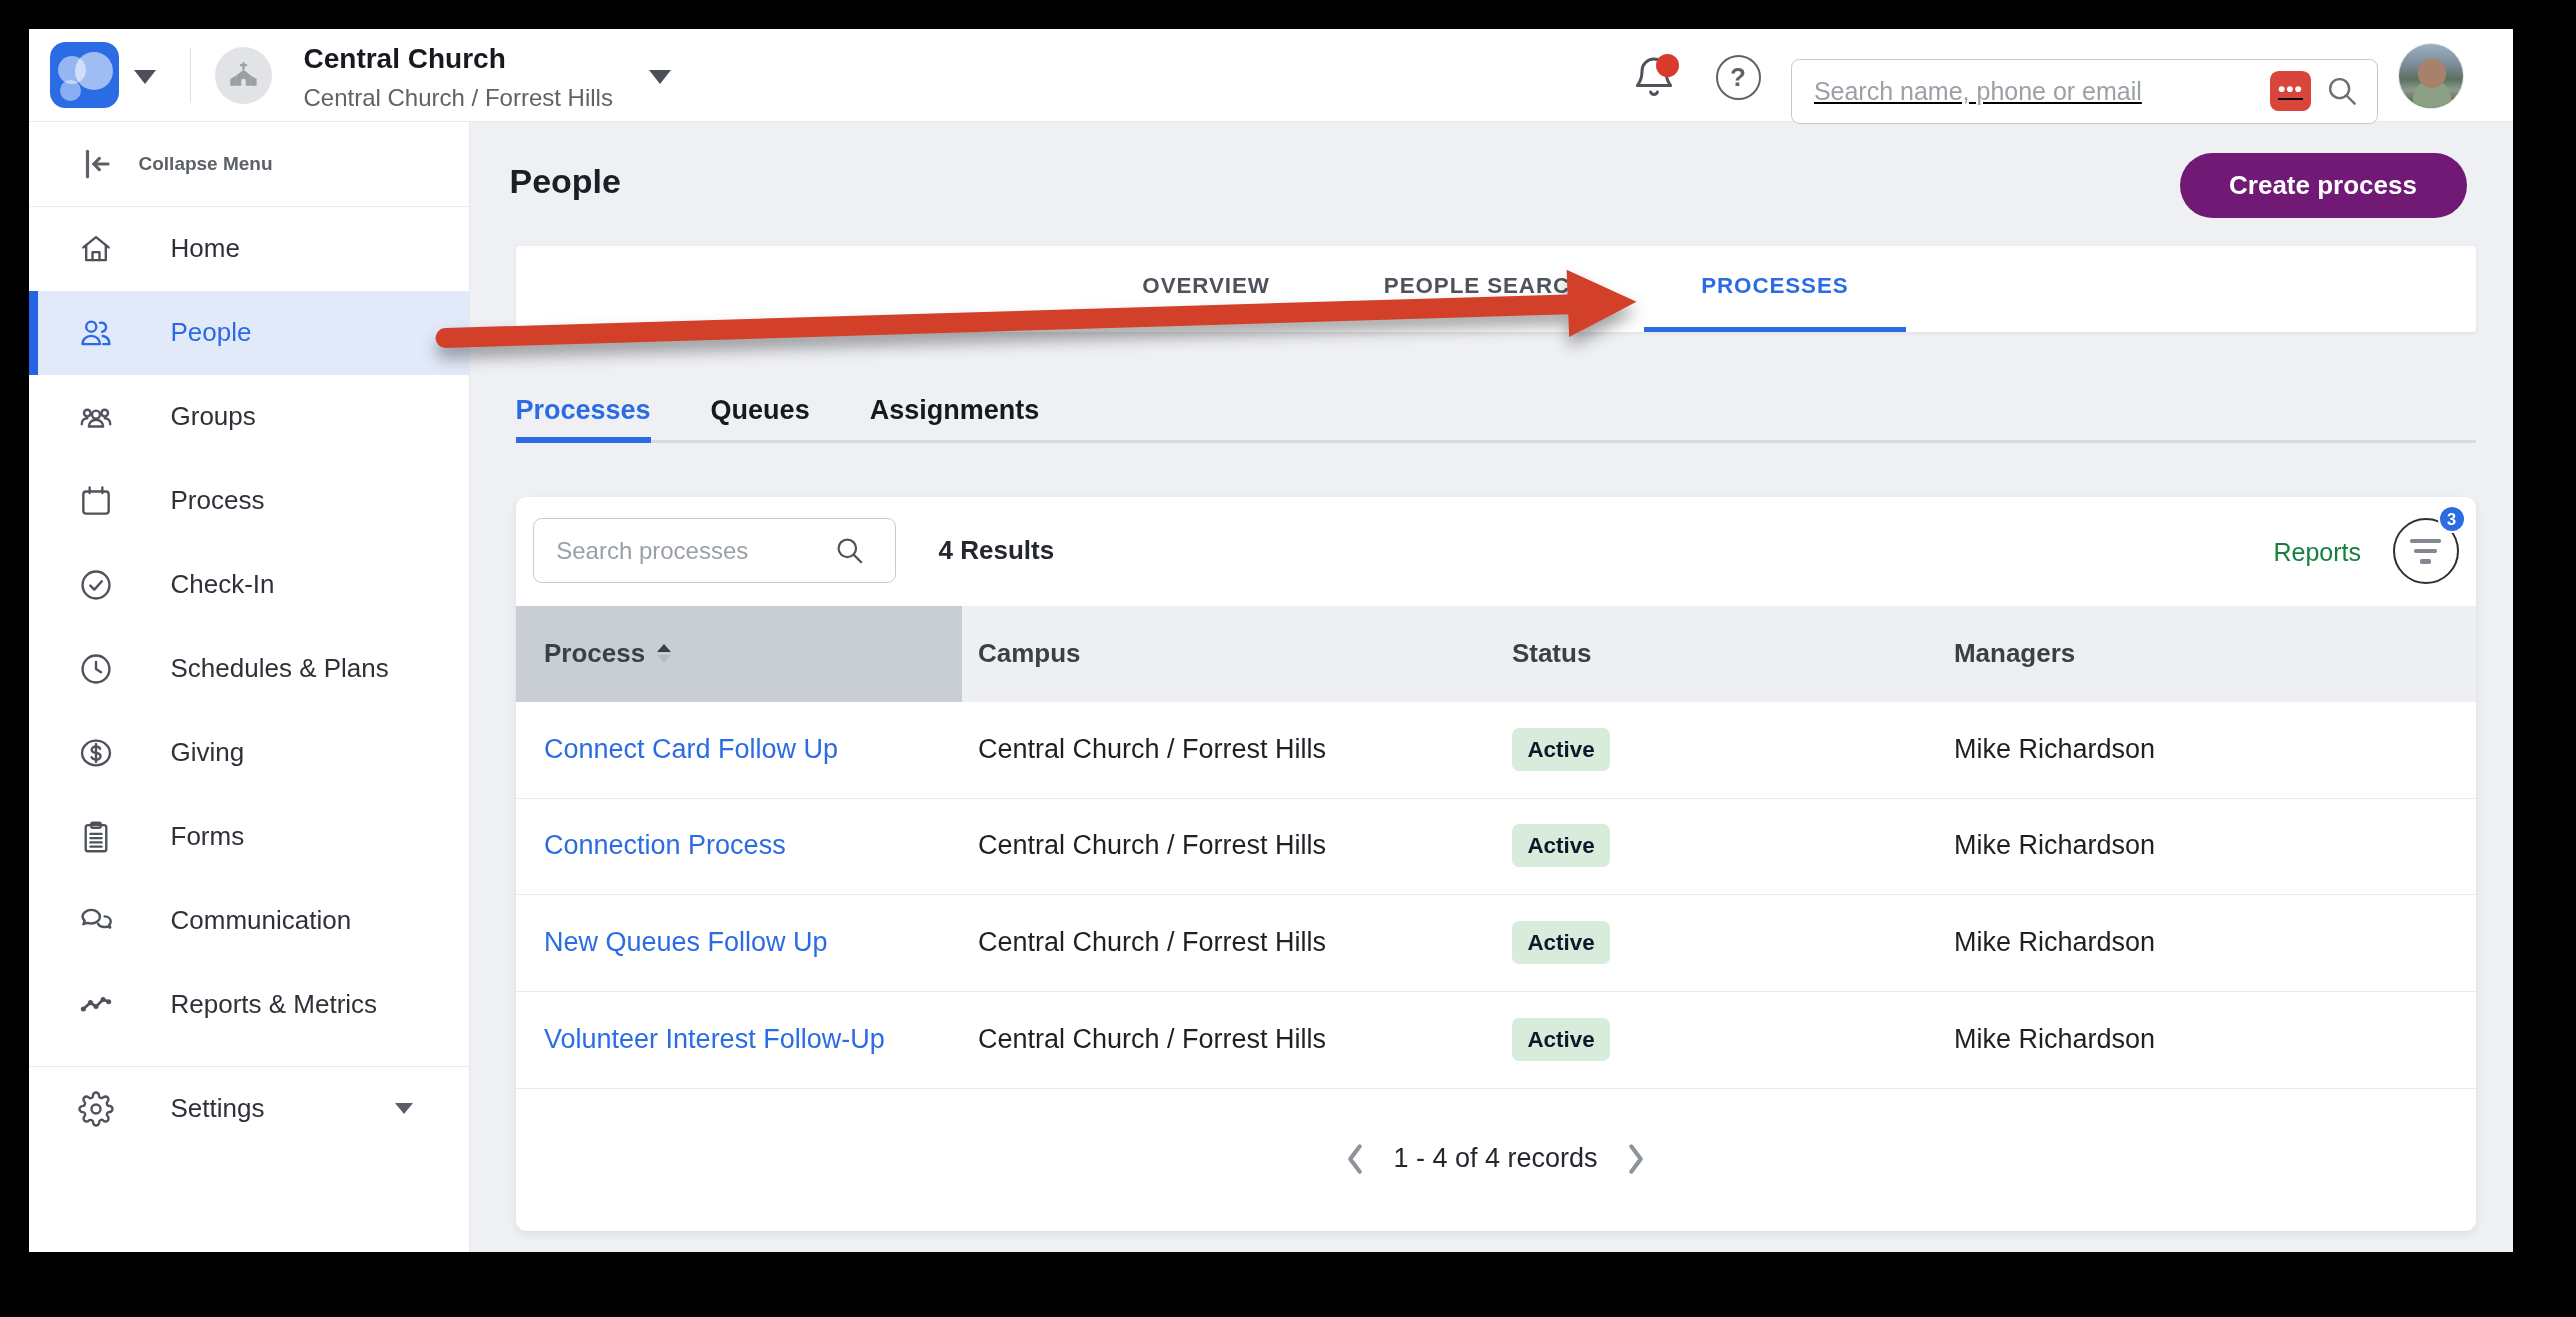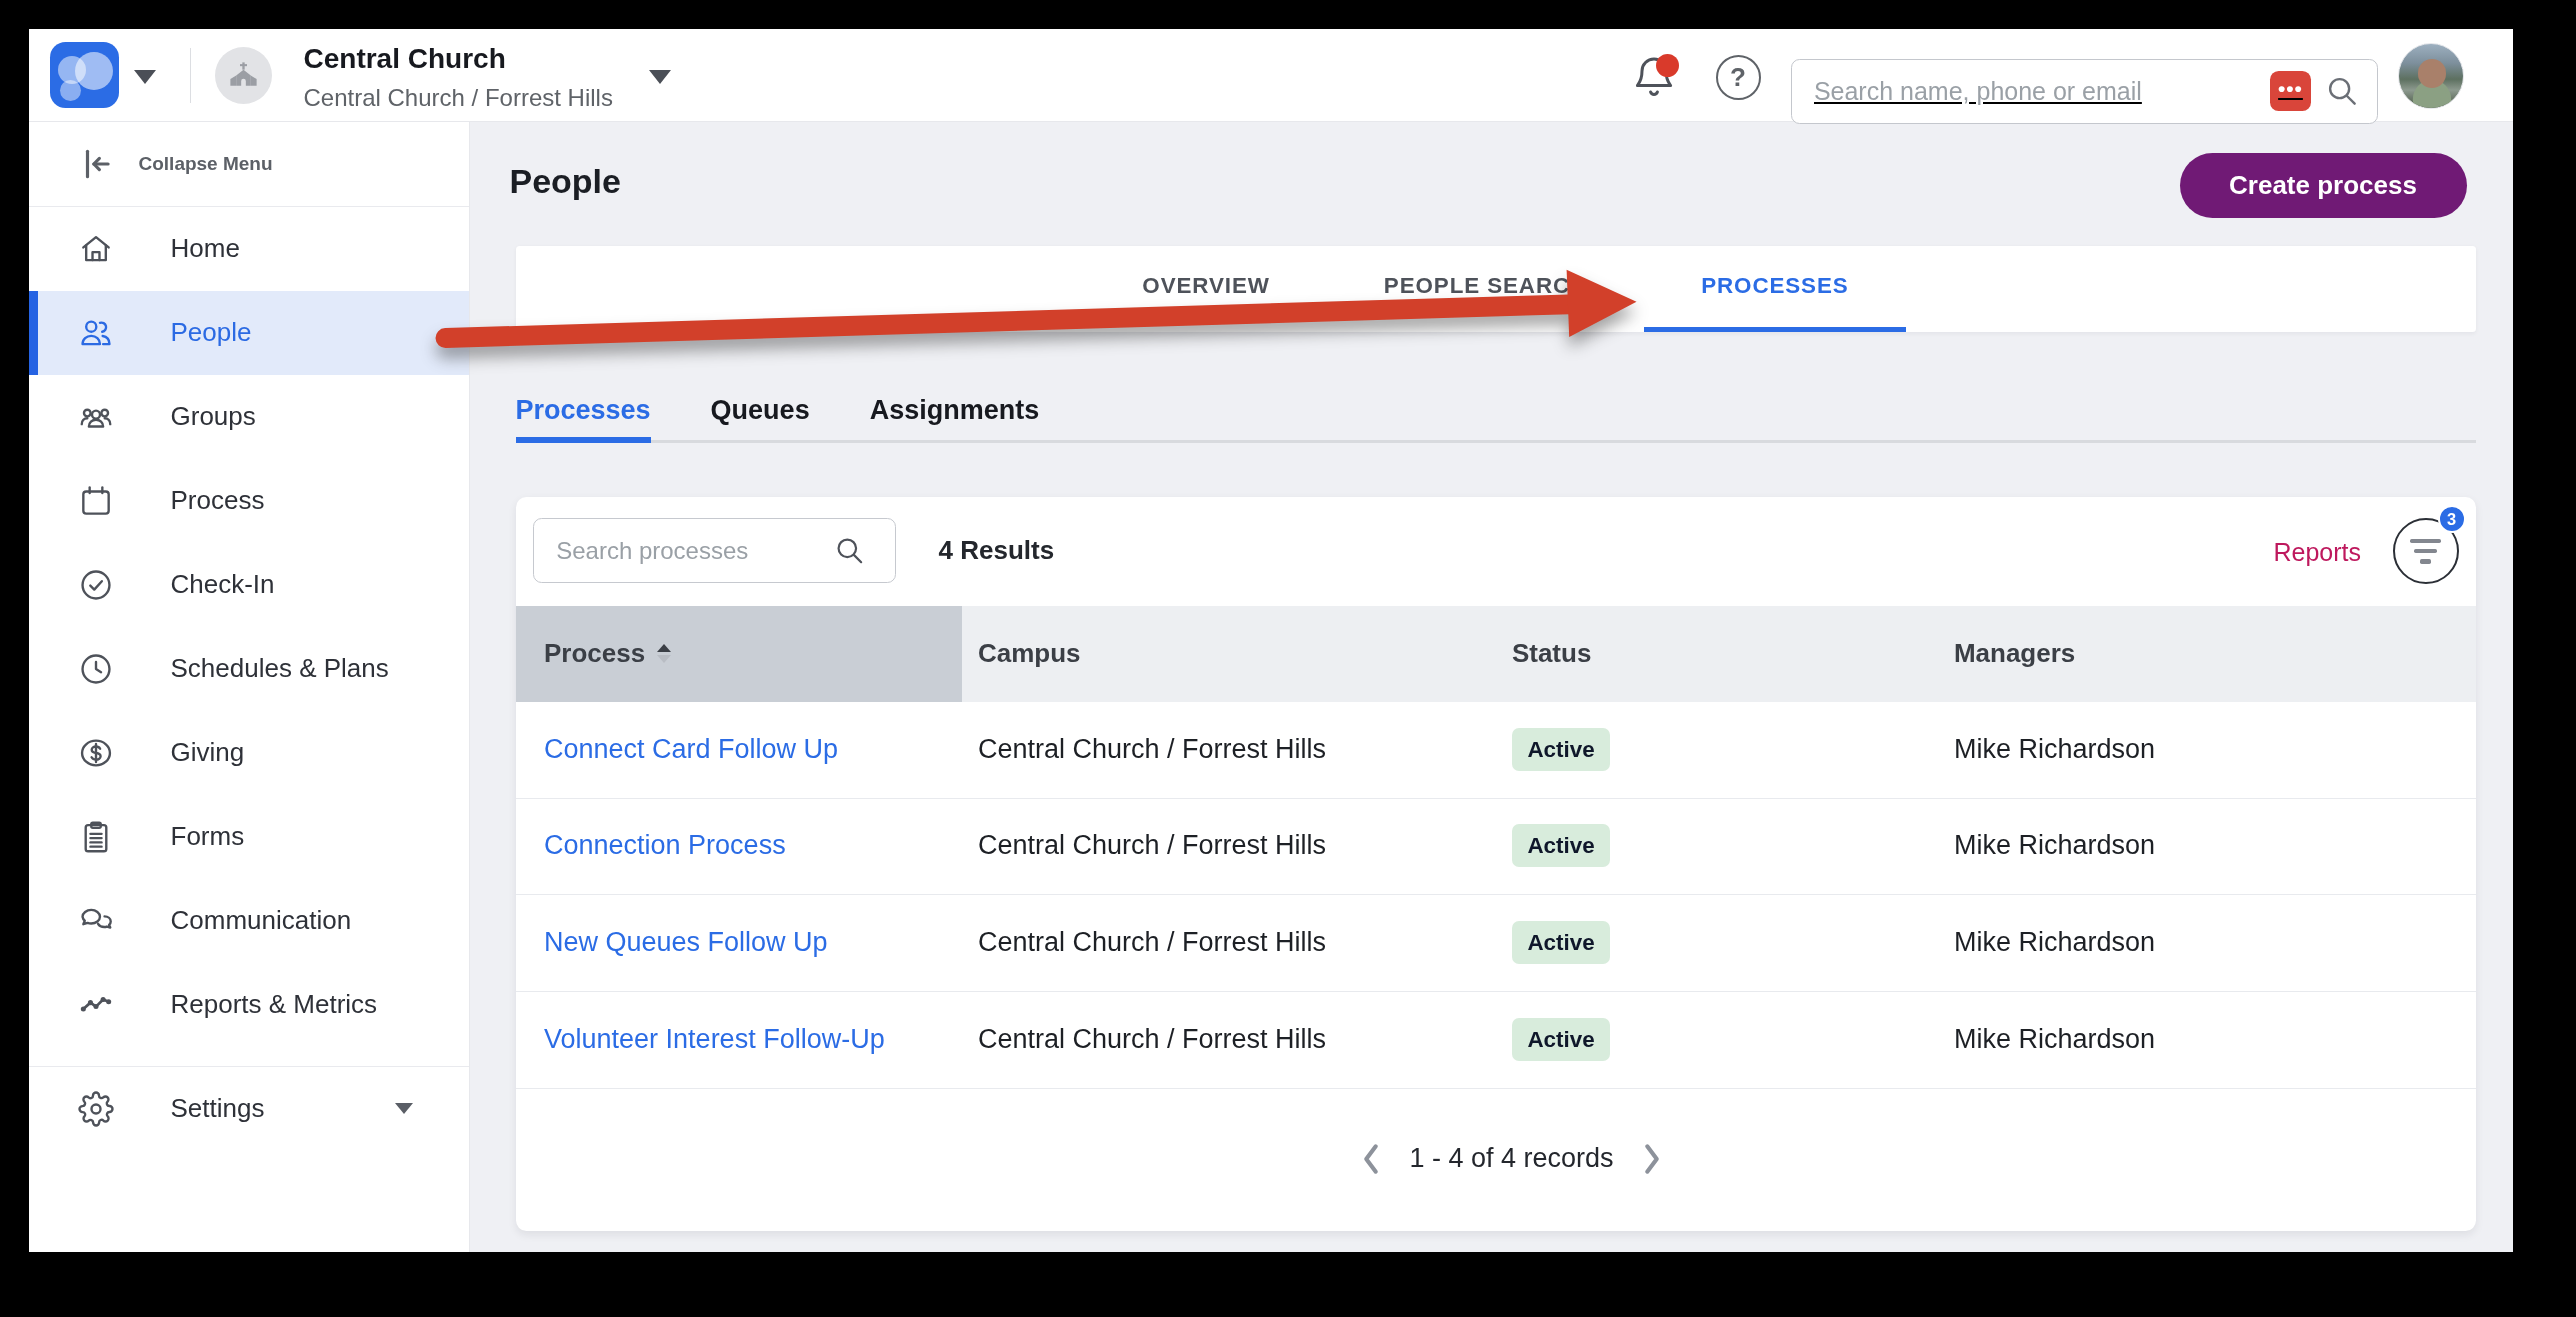--- a/index.html
+++ b/index.html
@@ -86,21 +86,21 @@
 
   .big-card { position:absolute; left:44px; top:375px; width:1960px; height:734px; background:#fff;
     border-radius:10.4px; box-shadow:0 3.5px 8.6px rgba(25,28,35,.08); }
   .toolbar { position:relative; height:109px; }
   .proc-search { position:absolute; left:17.3px; top:21.6px; width:363px; height:65px;
     border:1.7px solid #c6c9cf; border-radius:8.6px; background:#fff; display:flex; align-items:center; }
   .proc-search input { border:none; outline:none; width:276px; margin-left:22.4px; font-size:24px;
     color:#202329; font-family:"Liberation Sans", sans-serif; background:transparent; }
   .proc-search input::placeholder { color:#9aa0a6; }
   .results { position:absolute; left:423px; top:38px; font-size:26px; font-weight:700; color:#24272d; }
-  .reports-lbl { position:absolute; left:1758px; top:41px; font-size:25px; color:#be185d; }
+  .reports-lbl { position:absolute; left:1758px; top:41px; font-size:25px; color:#15803d; }
   .filter-btn { position:absolute; left:1877px; top:21.6px; width:66px; height:66px; border-radius:50%;
     border:2.6px solid #2b2f36; background:#fff; display:flex; flex-direction:column;
     align-items:center; justify-content:center; gap:6px; cursor:pointer; }
   .filter-btn i { display:block; height:4.3px; background:#83878f; border-radius:1.7px; }
   .fb1 { width:31px; } .fb2 { width:22.4px; } .fb3 { width:11.2px; }
   .filter-badge { position:absolute; left:1922px; top:8.6px; width:28px; height:28px; border-radius:50%;
     background:#2b6ce5; border:2.6px solid #fff; color:#fff; font-size:16.4px; font-weight:700;
     display:flex; align-items:center; justify-content:center; }
 
   .thead { position:absolute; left:0; top:109px; width:100%; height:96px; background:#edeff2;
@@ -112,21 +112,21 @@
     border-bottom:8.6px solid #3b3f46; }
   .sort .down { width:0; height:0; border-left:7px solid transparent; border-right:7px solid transparent;
     border-top:8.6px solid #b9bdc4; }
   .trow { position:absolute; left:0; width:100%; height:97px; display:grid;
     grid-template-columns:446px 534px 442px 1fr; align-items:center; border-bottom:1.7px solid #e8eaee; }
   .td { font-size:27px; color:#1d2025; padding-left:16.4px; }
   .td.first { padding-left:28.5px; }
   .td a { color:#2b6ce5; text-decoration:none; cursor:pointer; }
   .badge { display:inline-block; padding:8.6px 15.5px; border-radius:7px; background:#d8ecdc;
     color:#0f172a; font-size:22.4px; font-weight:700; }
-  .pagination { position:absolute; left:16px; top:591px; width:100%; height:142px;
+  .pagination { position:absolute; left:0; top:591px; width:100%; height:142px;
     display:flex; align-items:center; justify-content:center; gap:24px; }
   .page-label { font-size:27px; color:#24272d; }
   .chev { cursor:pointer; display:flex; }
 
   .arrow-overlay { position:absolute; left:0; top:0; width:2484px; height:1223px; z-index:40; pointer-events:none; }
 </style>
 </head>
 <body>
 
 <div class="app">

